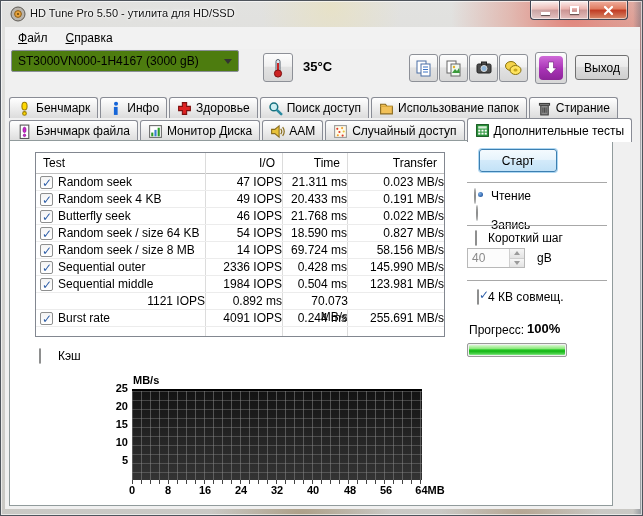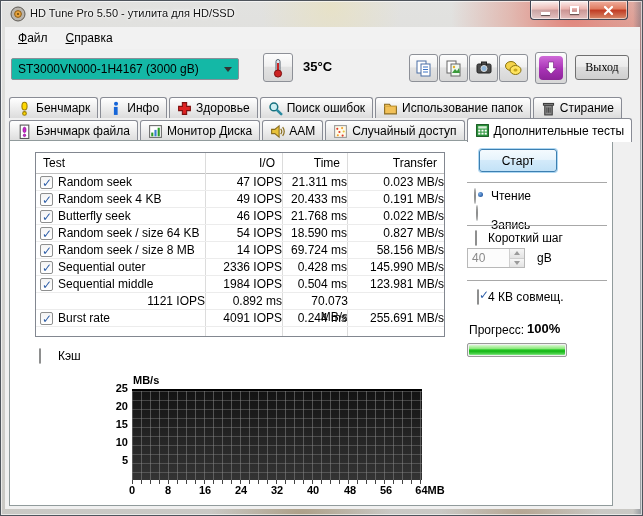--- a/index.html
+++ b/index.html
@@ -37,27 +37,27 @@
   .glyph-min{width:9px;height:3px;background:#fff;box-shadow:0 1px 1px rgba(0,0,0,.6);margin-top:7px;}
   .glyph-max{width:9px;height:8px;border:2px solid #fff;box-shadow:0 1px 1px rgba(0,0,0,.5);}
   
   .client{position:absolute;left:4px;top:26px;width:635px;height:482px;background:#f0f0f0;}
   .menubar{position:absolute;left:0;top:0;width:635px;height:22px;background:#f2f2f2;
     display:flex;align-items:center;padding-left:4px;}
   .menu-item{display:inline-block;padding:2px 9px;}
   .menu-item::first-letter{text-decoration:underline;}
   
   .toolbar{position:absolute;left:0;top:22px;width:635px;height:46px;}
-  .combo{position:absolute;left:6px;top:9px;width:228px;height:22px;background:#14b8a6;
+  .combo{position:absolute;left:6px;top:1px;width:228px;height:22px;background:#4d7c0f;
     border:1px solid #8a8f98;border-radius:2px;line-height:20px;padding-left:6px;}
   .combo-arrow{position:absolute;right:6px;top:8px;width:0;height:0;
     border-left:4px solid transparent;border-right:4px solid transparent;border-top:5px solid #333;}
   .tbtn{position:absolute;border:1px solid #8d9097;border-radius:3px;
     background:linear-gradient(#fdfdfd,#f0f0f0 45%,#e2e2e2 50%,#d7d7d7);
-    display:flex;align-items:center;justify-content:center;font-family:Liberation Serif, serif;}
+    display:flex;align-items:center;justify-content:center;}
   .thermo-btn{left:258px;top:4px;width:30px;height:29px;}
   .temp-text{position:absolute;left:298px;top:10px;font-weight:bold;font-size:13px;}
   .ico-btn{width:29px;height:28px;top:5px;}
   .dl-btn{left:530px;top:3px;width:32px;height:32px;}
   .dl-inner{width:24px;height:24px;border-radius:4px;background:linear-gradient(#cf6ad8,#a832b5 55%,#8d2599);
     display:flex;align-items:center;justify-content:center;}
   .exit-btn{left:570px;top:6px;width:54px;height:25px;
     background:linear-gradient(#f4f4f4,#ebebeb 45%,#dddddd 50%,#cfcfcf);
     border:1px solid #707070;font-size:12px;}
   
@@ -249,21 +249,21 @@
         </span>
         <span>Здоровье</span>
       </div>
       <div class="tab">
         <span class="ticon">
           <svg width="15" height="15" viewBox="0 0 14 14">
               <circle cx="5.5" cy="5.5" r="3.6" fill="#cdeef2" stroke="#17717e" stroke-width="1.4"></circle>
               <path d="M8.5 8.5 L12.3 12.3" stroke="#2a8aa0" stroke-width="2.4" stroke-linecap="round"></path>
             </svg>
         </span>
-        <span>Поиск ошибок</span>
+        <span>Поиск доступ</span>
       </div>
       <div class="tab">
         <span class="ticon">
           <svg width="15" height="15" viewBox="0 0 14 14">
               <path d="M1.5 3h4.5l1.5 2h5v7H1.5z" fill="#f2c158" stroke="#8a6a1e"></path>
               <path d="M1.5 5h11" stroke="#d9a93e"></path>
             </svg>
         </span>
         <span>Использование папок</span>
       </div>

